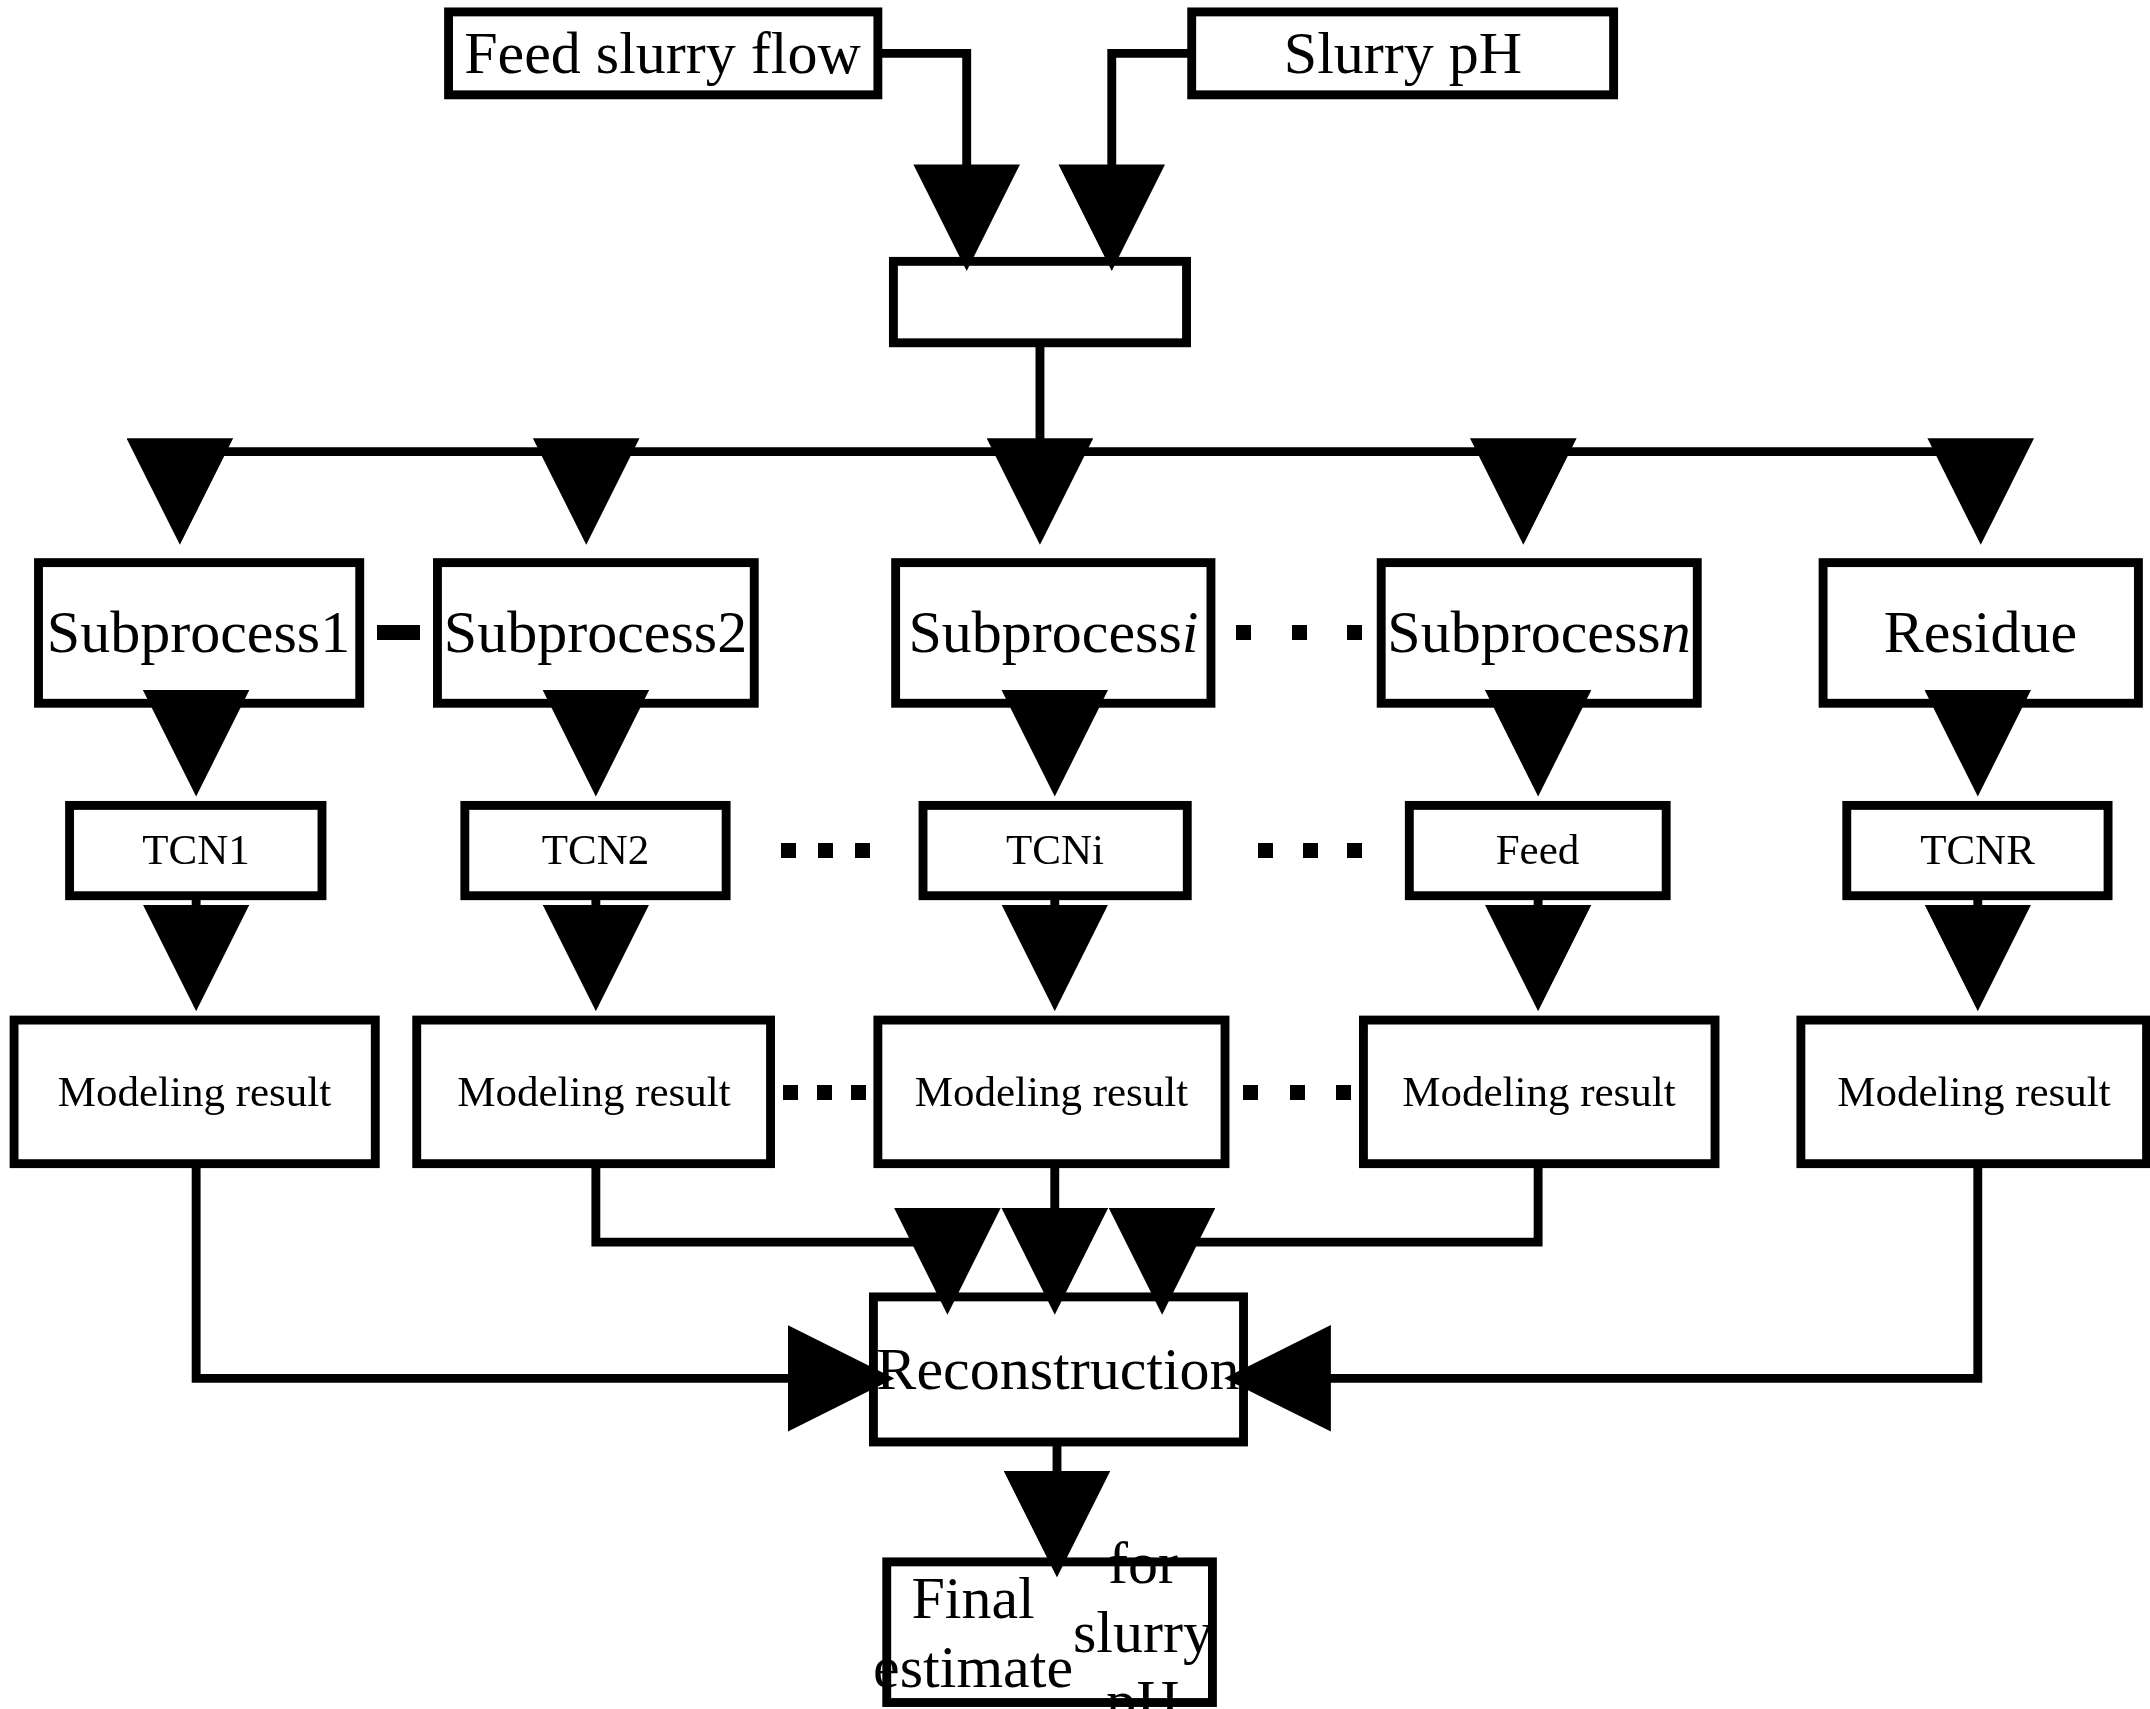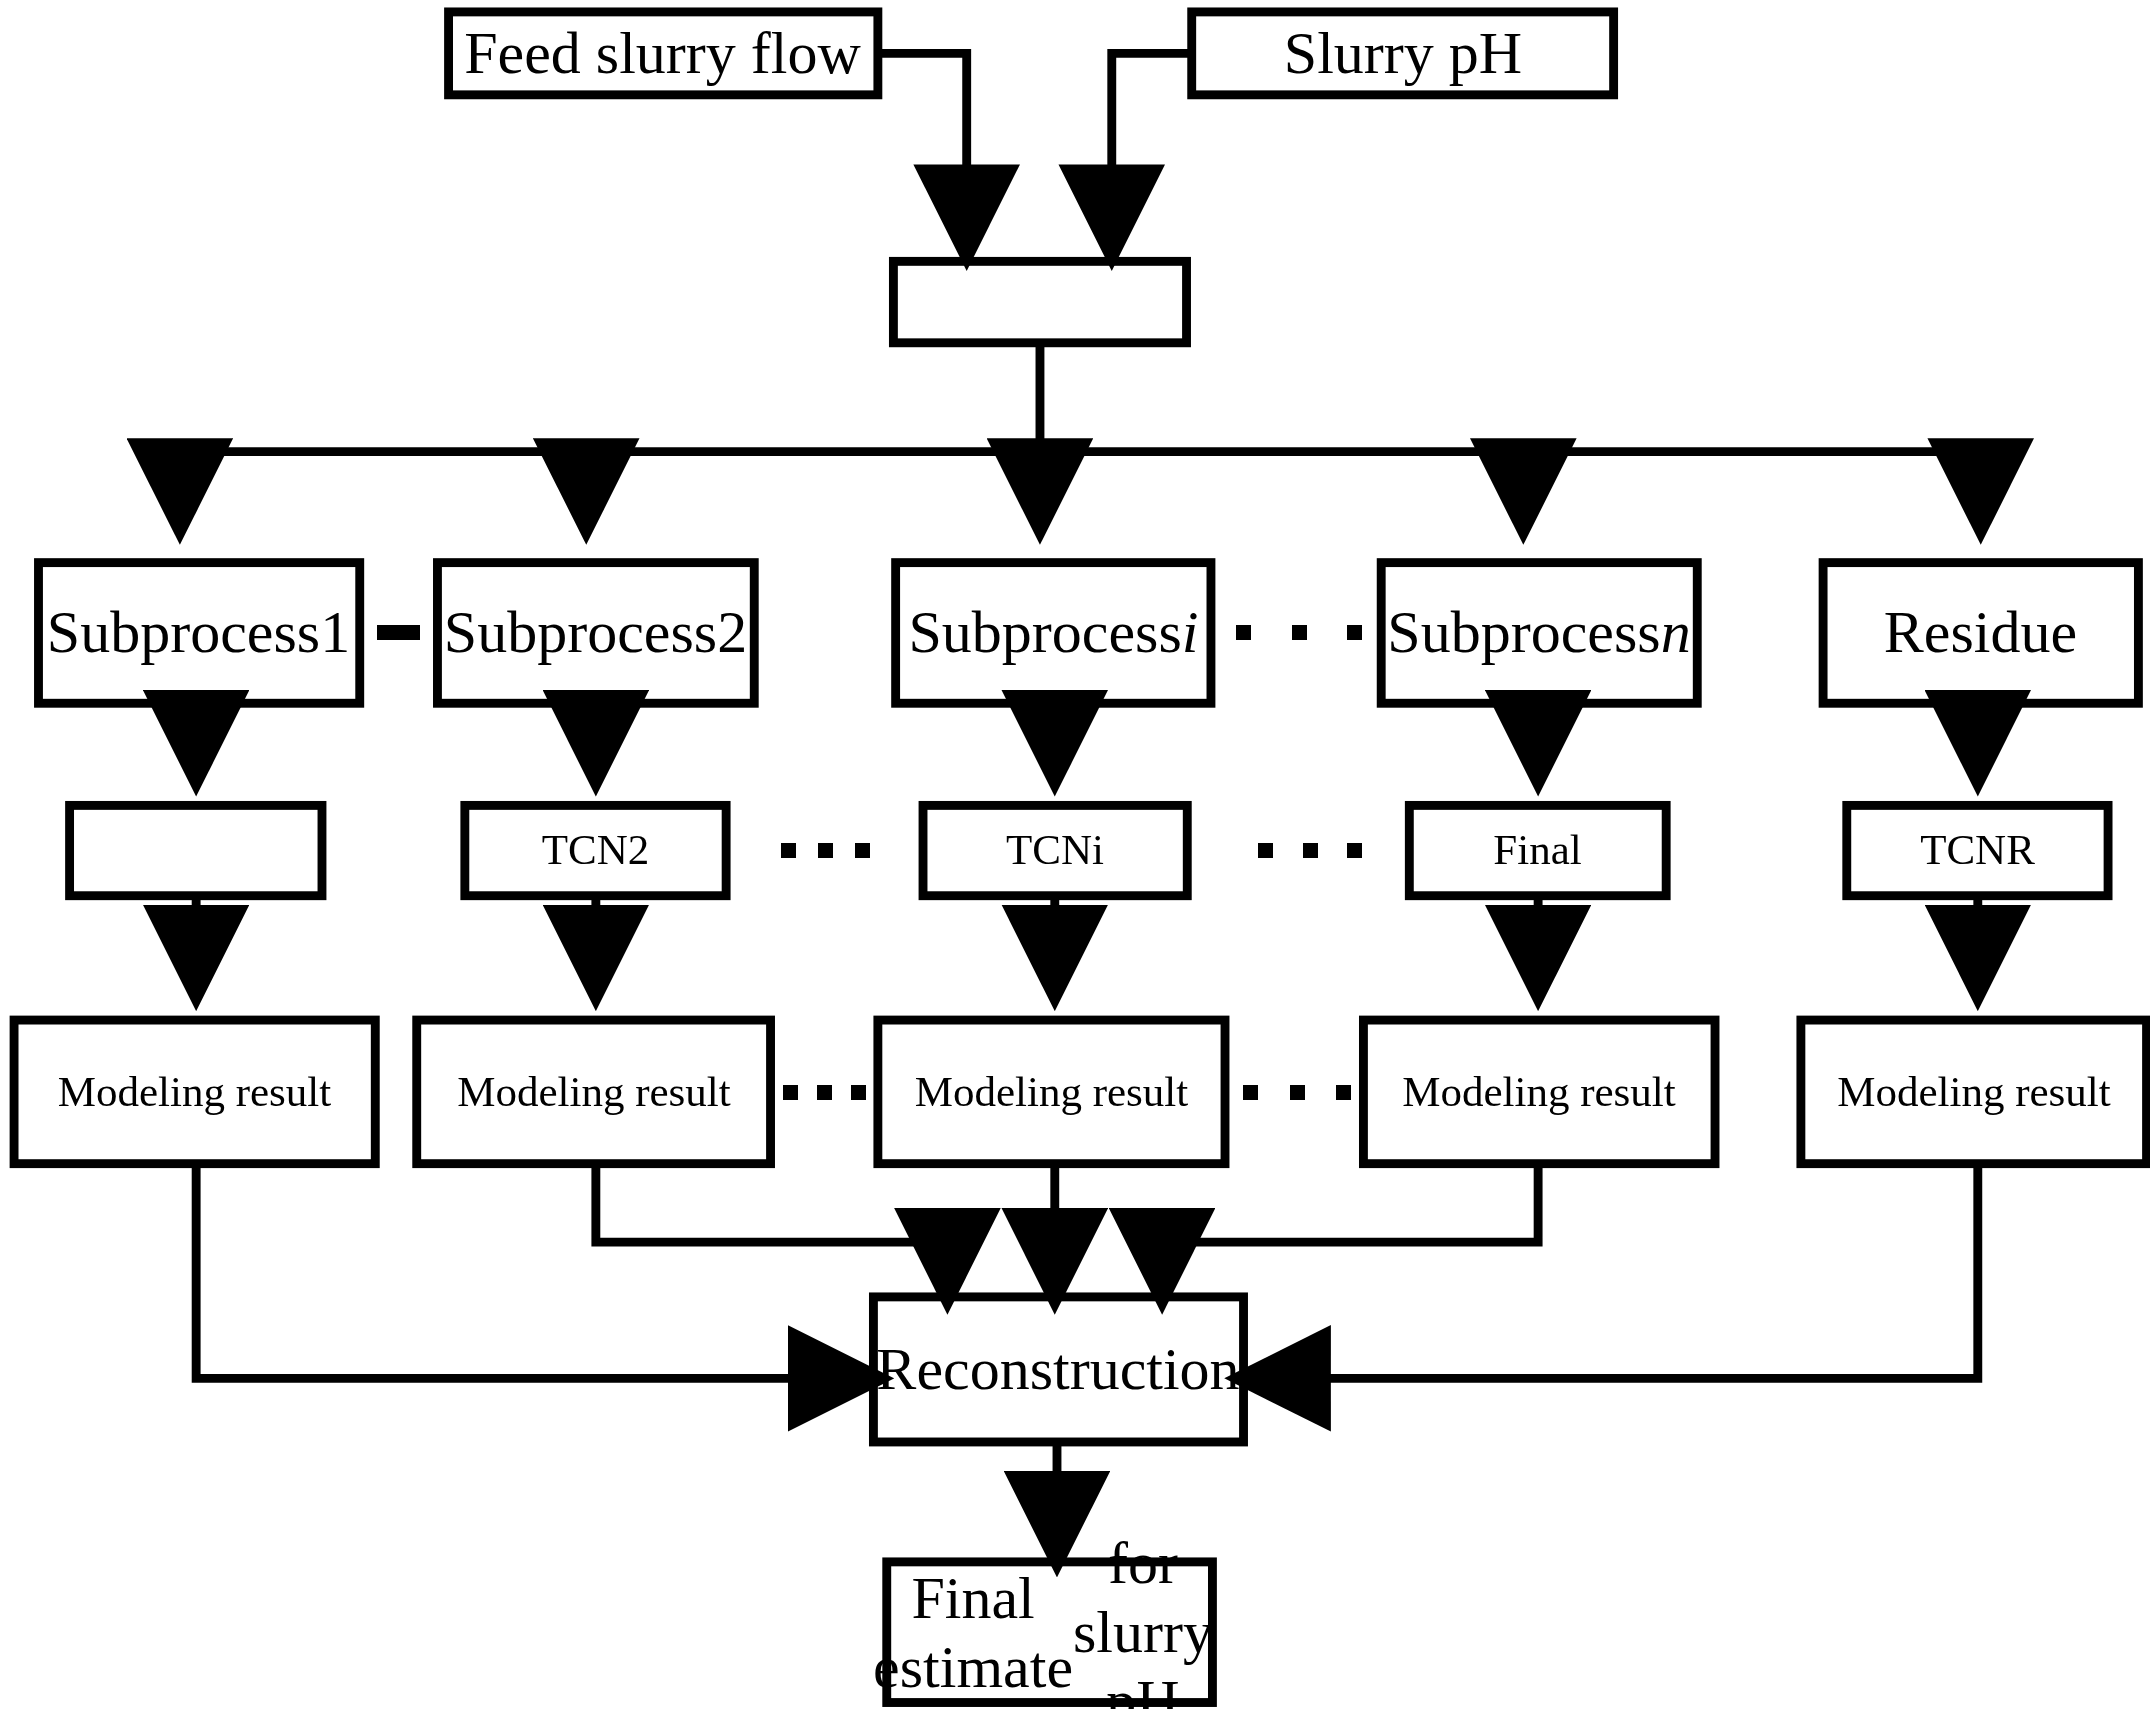--- a/index.html
+++ b/index.html
@@ -131,23 +131,24 @@
       <i></i>
       <i></i>
       <i></i>
     </div>
   <div class="dots" style="left:1236px;top:625px;width:126px;height:15px;">
       <i></i>
       <i></i>
       <i></i>
     </div>
 
+  <div class="node-label fs-mid" style="left:70px;top:805px;width:252px;height:90px;">TCN1</div>
   <div class="node-label fs-mid" style="left:465px;top:805px;width:261px;height:90px;">TCN2</div>
   <div class="node-label fs-mid" style="left:923px;top:805px;width:264px;height:90px;">TCNi</div>
-  <div class="node-label fs-mid" style="left:1409px;top:805px;width:257px;height:90px;">Final</div>
+  <div class="node-label fs-mid" style="left:1409px;top:805px;width:257px;height:90px;">Feed</div>
   <div class="node-label fs-mid" style="left:1847px;top:805px;width:261px;height:90px;">TCNR</div>
 
   <div class="dots" style="left:781px;top:844px;width:89px;height:13.3px;">
       <i></i>
       <i></i>
       <i></i>
     </div>
   <div class="dots" style="left:1258px;top:844px;width:104px;height:13.3px;">
       <i></i>
       <i></i>

